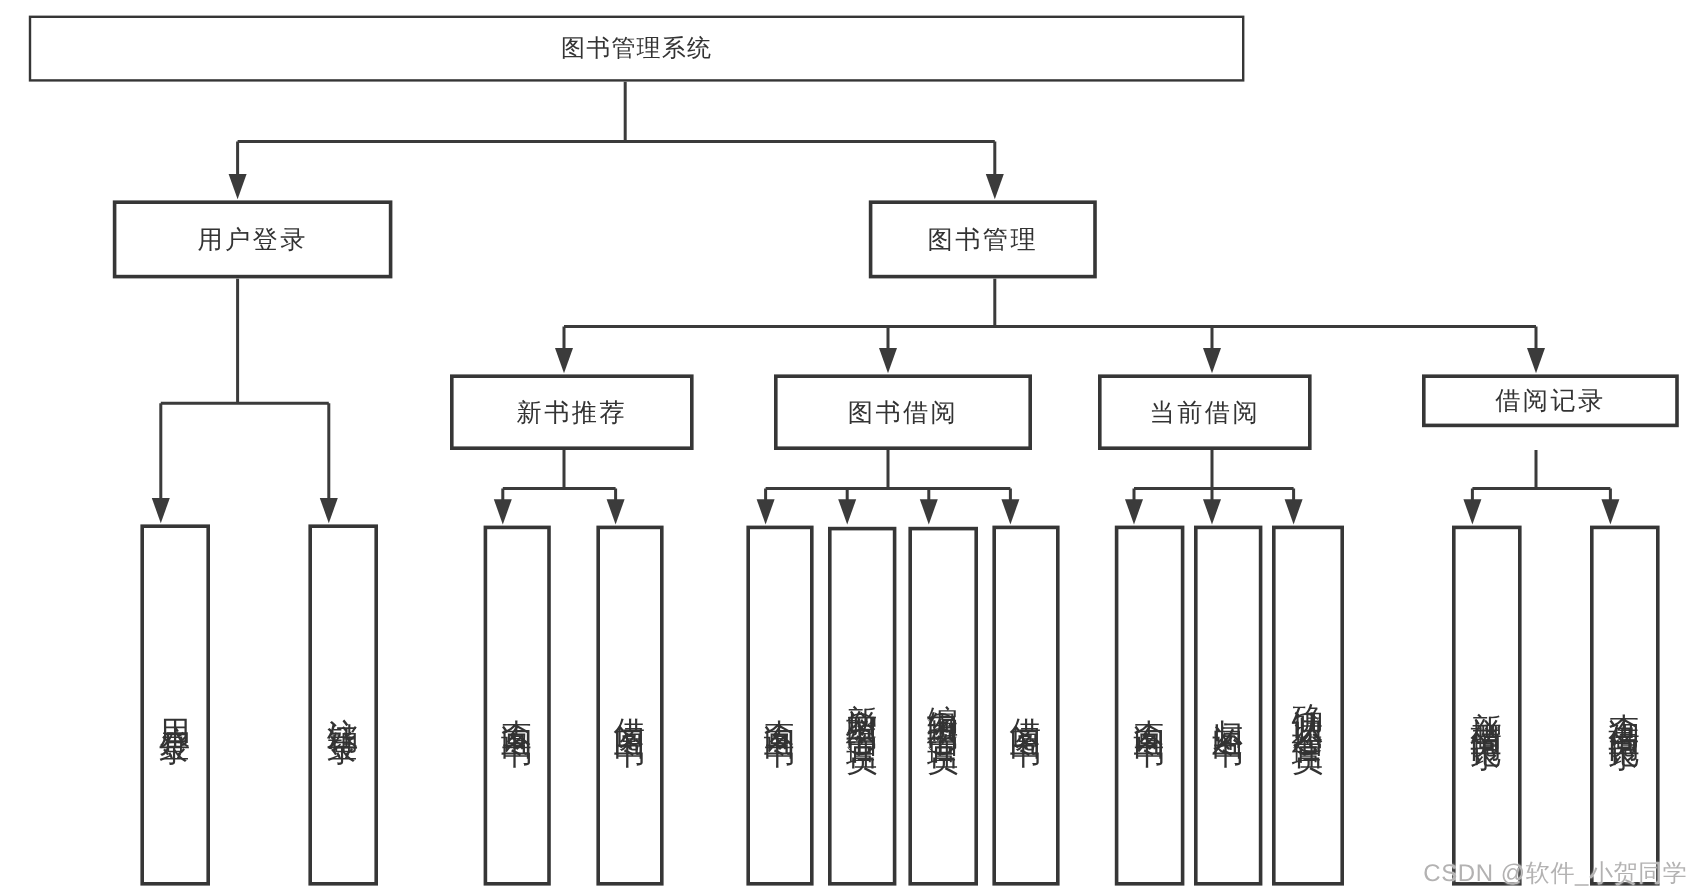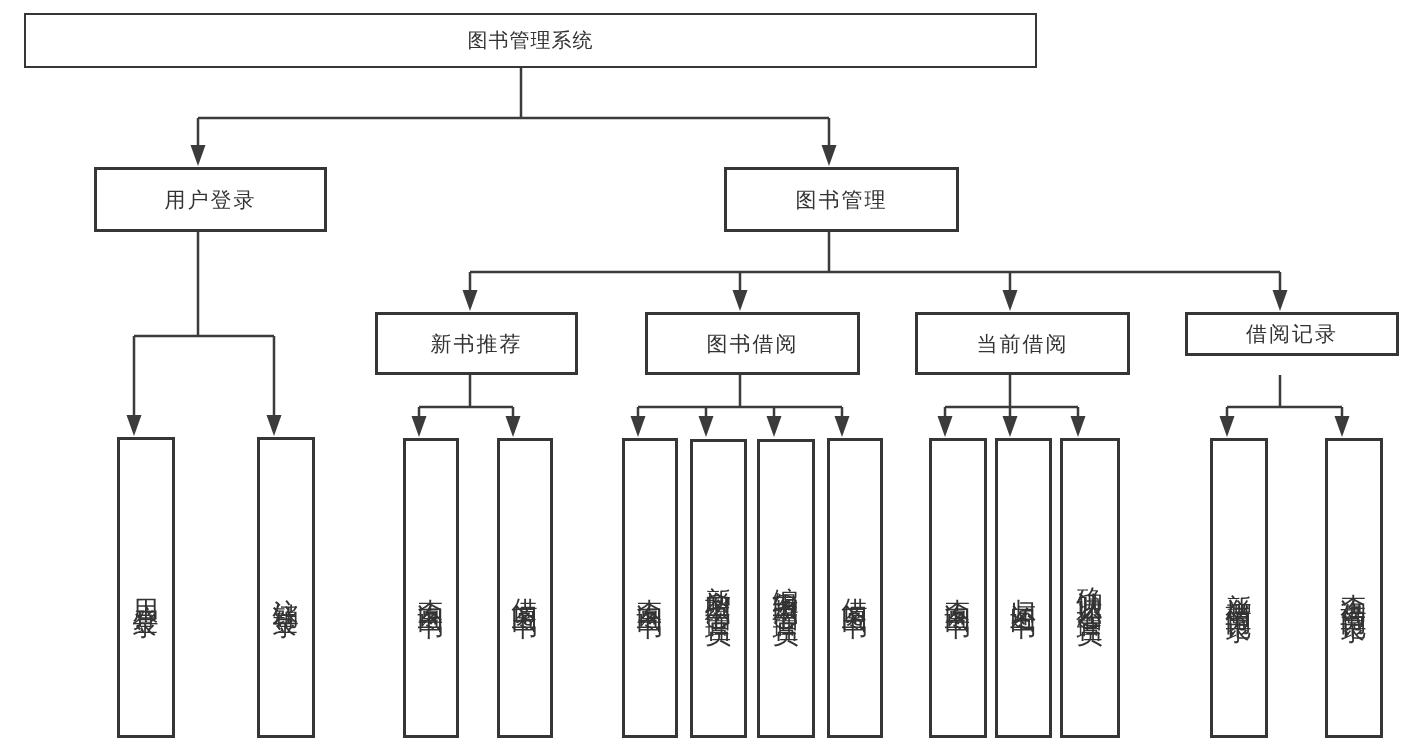--- a/index.html
+++ b/index.html
@@ -105,39 +105,40 @@
       <polygon points="1010,437 1002.5,416 1017.5,416"></polygon>
       <polygon points="1078,437 1070.5,416 1085.5,416"></polygon>
       <polygon points="1227,437 1219.5,416 1234.5,416"></polygon>
       <polygon points="1342,437 1334.5,416 1349.5,416"></polygon>
     </g>
   </svg>
 
   <div class="box root" style="left:12px; top:13px; width:1013px; height:55px;">图书管理系统</div>
 
   <div class="box h" style="left:82px; top:167px; width:233px; height:65px;">用户登录</div>
-  <div class="box h" style="left:712px; top:167px; width:235px; height:65px;">图书管理</div>
+  <div class="box h" style="left:712px; top:167px; width:190px; height:65px;">图书管理</div>
 
   <div class="box h" style="left:363px; top:312px; width:203px; height:63px;">新书推荐</div>
   <div class="box h" style="left:633px; top:312px; width:215px; height:63px;">图书借阅</div>
-  <div class="box h" style="left:903px; top:312px; width:215px; height:63px;">当前借阅</div>
+  <div class="box h" style="left:903px; top:312px; width:178px; height:63px;">当前借阅</div>
   <div class="box h" style="left:1173px; top:312px; width:214px; height:44px;">借阅记录</div>
 
   <div class="box v" style="left:105px; top:437px; width:58px; height:301px;">用户登录</div>
   <div class="box v" style="left:245px; top:437px; width:58px; height:301px;">注销登录</div>
 
   <div class="box v" style="left:391px; top:438px; width:56px; height:300px;">查询图书</div>
   <div class="box v" style="left:485px; top:438px; width:56px; height:300px;">借阅图书</div>
 
   <div class="box v" style="left:610px; top:438px; width:56px; height:300px;">查询图书</div>
   <div class="box v" style="left:678px; top:439px; width:57px; height:299px;">新增图书（管理员）</div>
   <div class="box v" style="left:745px; top:439px; width:58px; height:299px;">编辑图书（管理员）</div>
   <div class="box v" style="left:815px; top:438px; width:56px; height:300px;">借阅图书</div>
 
   <div class="box v" style="left:917px; top:438px; width:58px; height:300px;">查询图书</div>
   <div class="box v" style="left:983px; top:438px; width:57px; height:300px;">归还图书</div>
   <div class="box v" style="left:1048px; top:438px; width:60px; height:300px;">确认归还（管理员）</div>
 
   <div class="box v" style="left:1198px; top:438px; width:58px; height:300px;">新增借阅记录</div>
   <div class="box v" style="left:1313px; top:438px; width:58px; height:300px;">查询借阅记录</div>
 
+  <div class="watermark">CSDN @软件_小贺同学</div>
 
 </div>
 
 </body></html>

